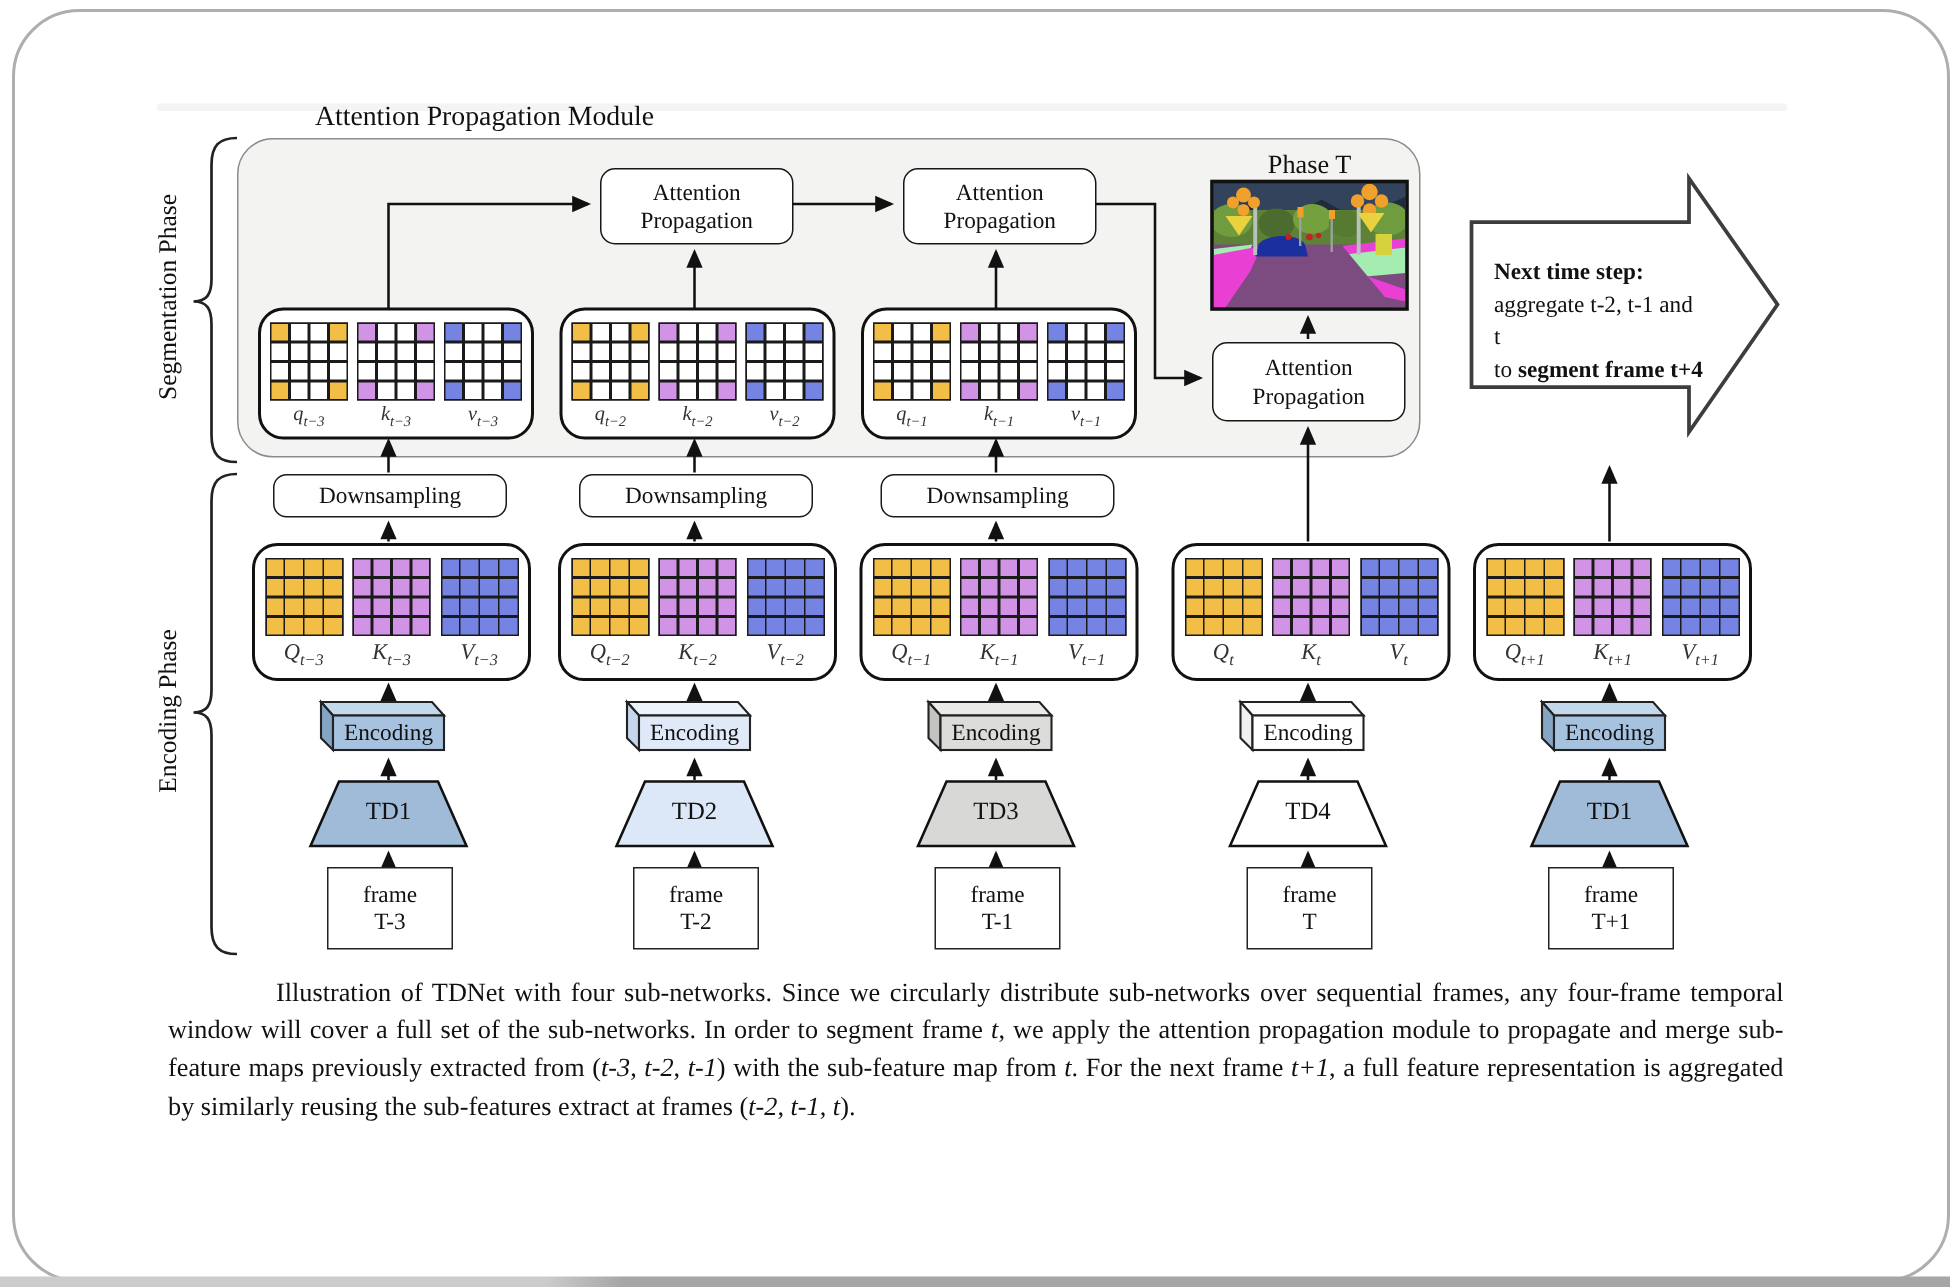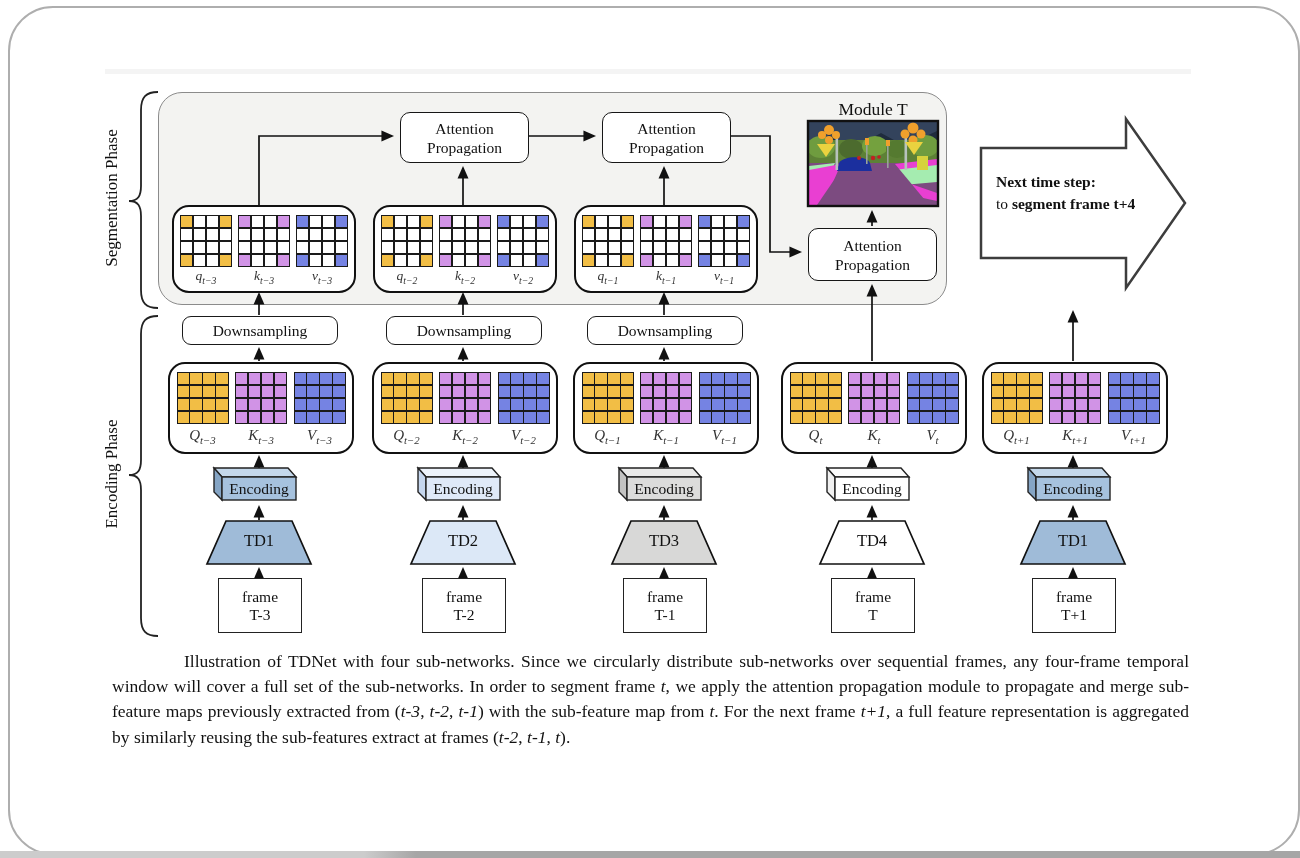--- a/index.html
+++ b/index.html
@@ -178,23 +178,24 @@
         <path d="M96,20 L114,20 L105,33 Z" fill="#ead23f"></path>
         <circle cx="50" cy="36" r="2" fill="#c22222"></circle>
         <circle cx="64" cy="36" r="2.2" fill="#c22222"></circle>
         <circle cx="70" cy="35" r="1.8" fill="#c22222"></circle>
         <rect x="108" y="34" width="11" height="14" fill="#d6d23d"></rect>
       </g>
       <rect x="-1" y="-1" width="130" height="85" fill="none" stroke="#111" stroke-width="2.4"></rect>
     </g>
   </svg>
 
+  <div class="txt title">Attention Propagation Module</div>
   <div class="txt phase" style="left:2px;top:188px;">Segmentation Phase</div>
   <div class="txt phase" style="left:2px;top:464px;">Encoding Phase</div>
-  <div class="txt outlabel">Module T</div>
+  <div class="txt outlabel">Phase T</div>
 
   <div class="apbox" style="left:400px;top:112px;width:127px;height:49px;">
     <div>Attention</div>
     <div>Propagation</div>
   </div>
   <div class="apbox" style="left:602px;top:112px;width:127px;height:49px;">
     <div>Attention</div>
     <div>Propagation</div>
   </div>
   <div class="apbox" style="left:808px;top:228px;width:127px;height:51px;">
@@ -772,17 +773,18 @@
     <div>frame</div>
     <div>T</div>
   </div>
   <div class="framebox" style="left:1032px;">
     <div>frame</div>
     <div>T+1</div>
   </div>
 
   <div class="txt nextstep">
     <div><span style="font-weight: bold;">Next time step:</span></div>
+    <div><span>aggregate  t-2, t-1 and t</span></div>
     <div><span>to </span><span style="font-weight: bold;">segment frame t+4</span></div>
   </div>
 
   <div class="txt caption"><span>Illustration of TDNet with four sub-networks. Since we circularly distribute sub-networks over sequential frames, any four-frame temporal window will cover a full set of the sub-networks.  In order to segment frame </span><span style="font-style: italic;">t</span><span>, we apply the attention propagation module to propagate and merge sub-feature maps previously extracted from (</span><span style="font-style: italic;">t-3</span><span>, </span><span style="font-style: italic;">t-2</span><span>, </span><span style="font-style: italic;">t-1</span><span>) with the sub-feature map from </span><span style="font-style: italic;">t</span><span>. For the next frame </span><span style="font-style: italic;">t+1</span><span>, a full feature representation is aggregated by similarly reusing the sub-features extract at frames (</span><span style="font-style: italic;">t-2</span><span>, </span><span style="font-style: italic;">t-1</span><span>, </span><span style="font-style: italic;">t</span><span>).</span></div>
 </div>
 
 </body></html>

